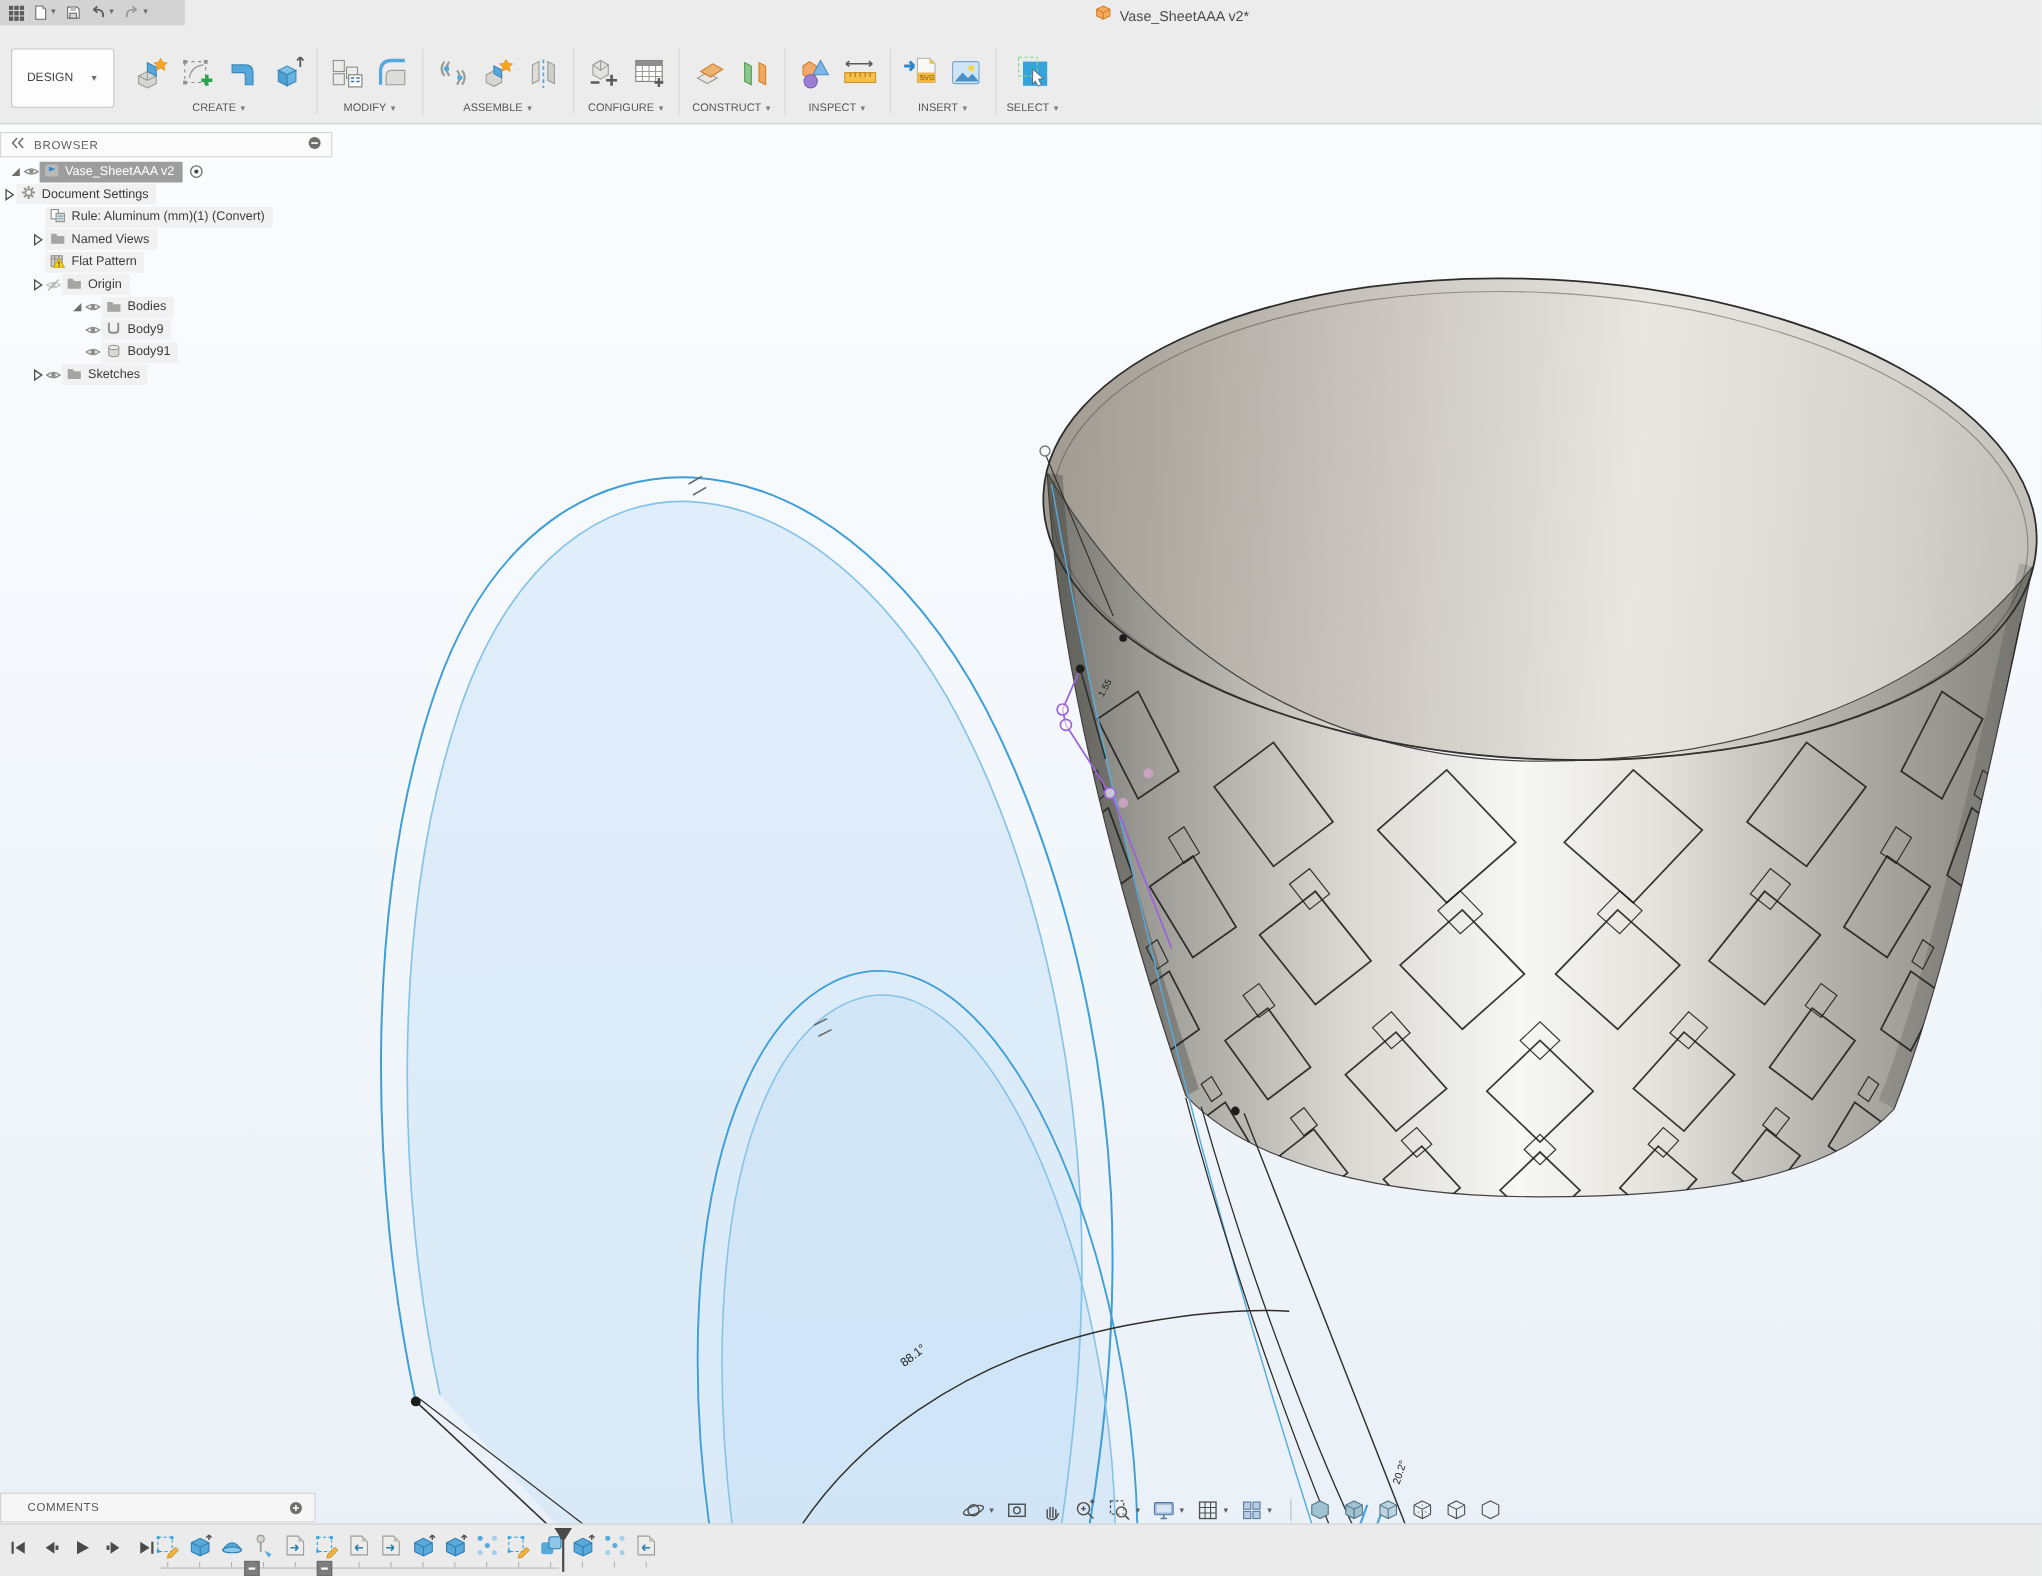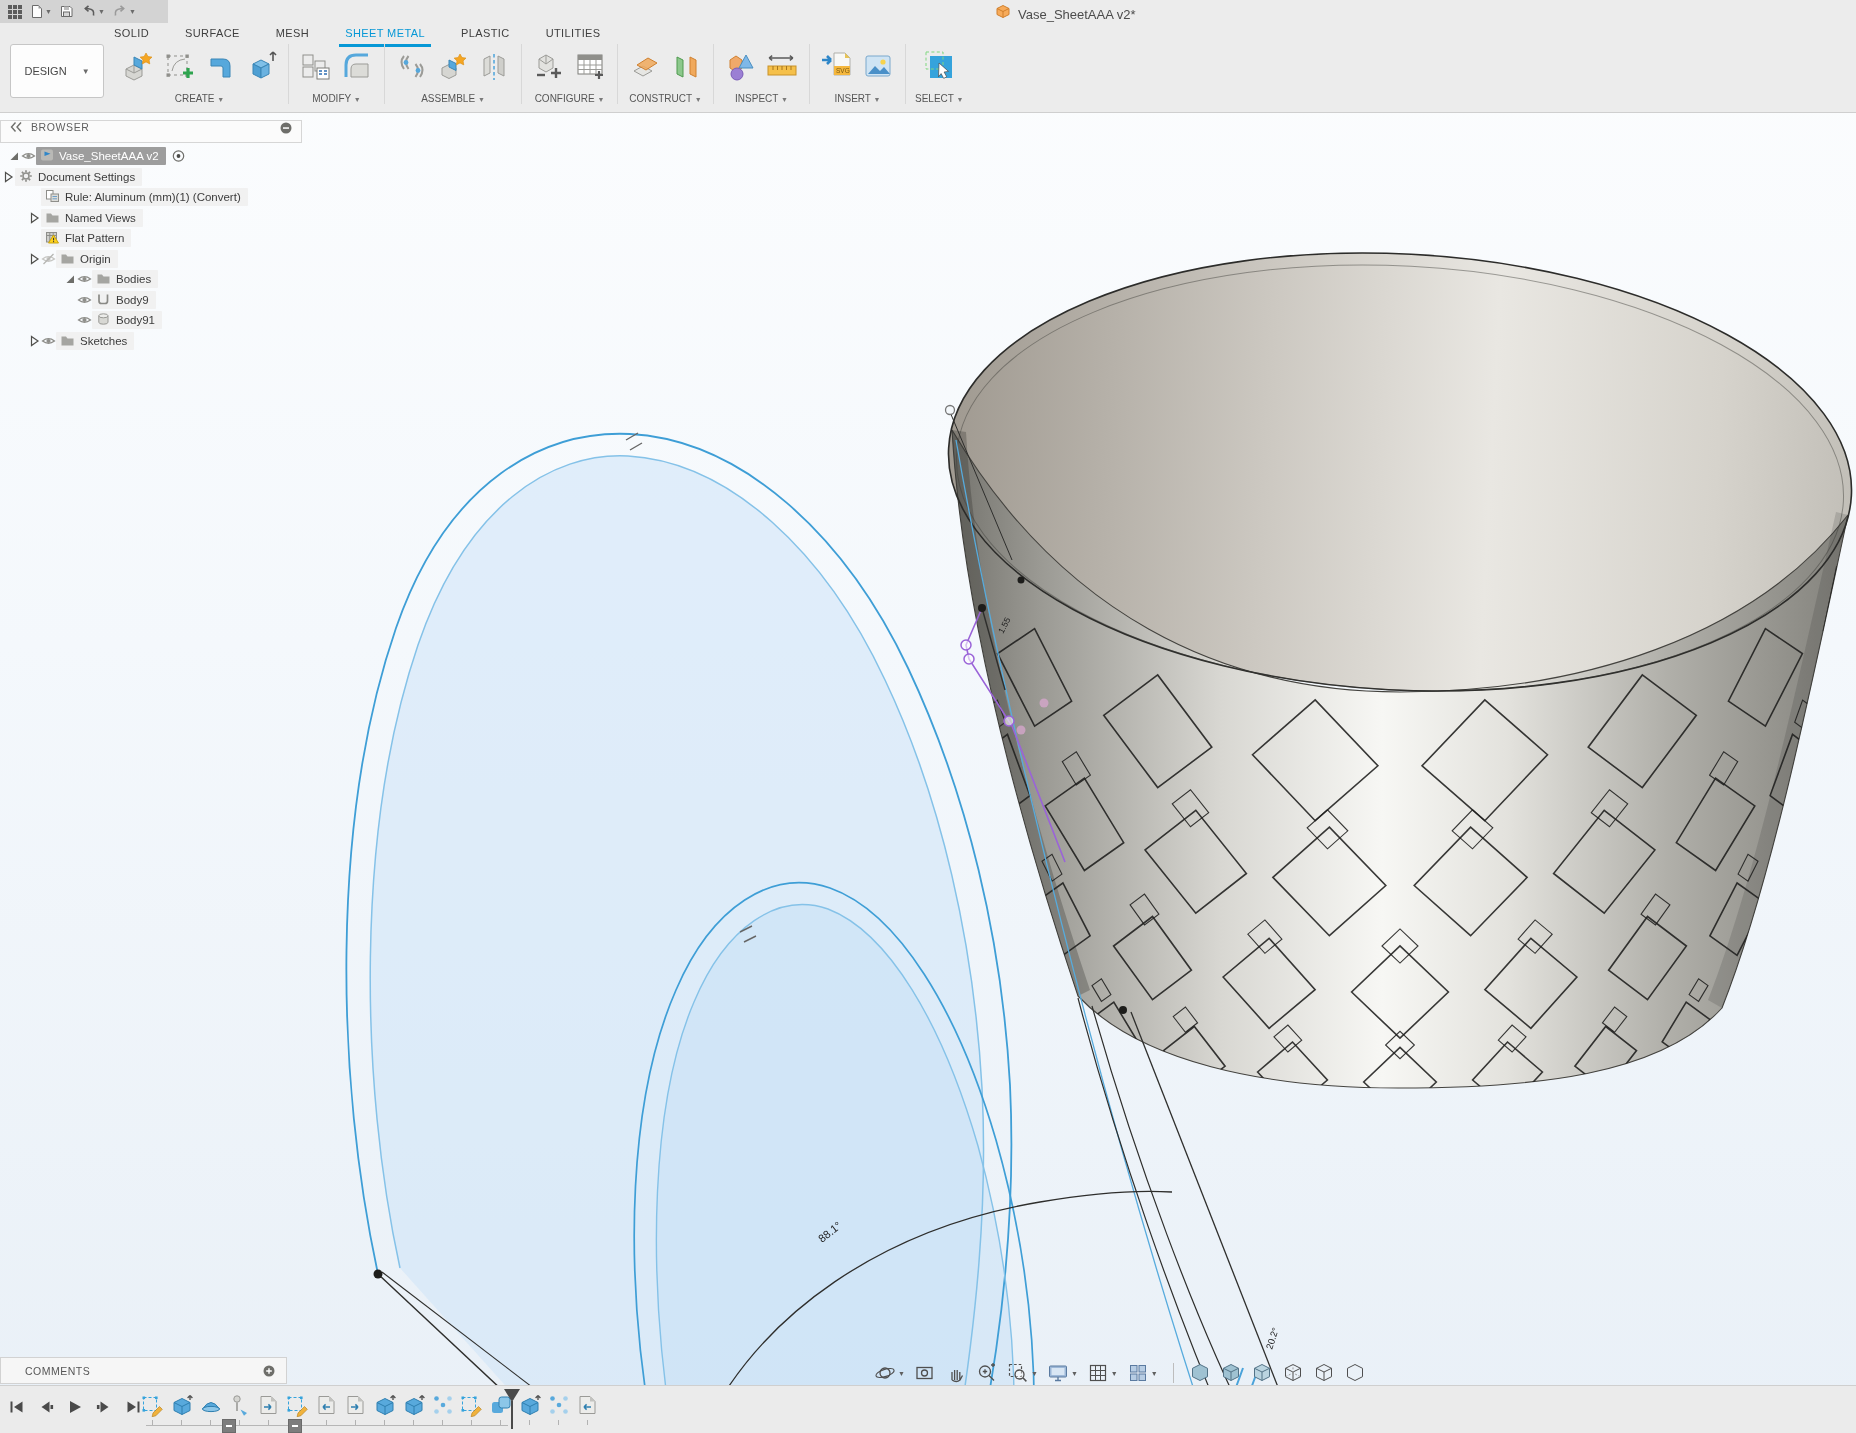--- a/index.html
+++ b/index.html
@@ -30,21 +30,21 @@
   .rgroup{display:flex;flex-direction:column;align-items:center;}
   .ricons{display:flex;gap:5px;height:46px;align-items:center;}
   .ricon{width:36px;height:40px;display:inline-flex;align-items:center;justify-content:center;}
   .rlabel{font-size:10px;color:#565656;margin-top:3px;white-space:nowrap;}
   .rlabel .caret{font-size:7px;color:#7a7a7a;}
   .rsep{width:1px;height:60px;background:#d8d8d8;margin:0 9px;}
 
   
   .browser{position:absolute;left:0;top:120px;width:302px;z-index:20;font-size:11.5px;color:#3c3c3c;}
   .bheader{height:21px;background:rgba(251,251,251,.95);border:1px solid #d6d6d6;
-    display:flex;align-items:flex-start;padding:0 8px;gap:8px;}
+    display:flex;align-items:center;padding:0 8px;gap:8px;}
   .bheader .btitle{font-size:10.5px;color:#5f5f5f;letter-spacing:.6px;flex:1;}
   .btree{padding-top:3px;}
   .brow{display:flex;align-items:center;height:20.5px;}
   .brow .slot{width:15px;display:inline-flex;justify-content:center;align-items:center;flex:none;}
   .brow .strip{display:inline-flex;align-items:center;gap:5px;background:rgba(240,240,240,.92);
     padding:1px 7px 1px 4px;border-radius:1px;}
   .brow.selected .strip{background:#9d9d9d;color:#fff;}
   .brow .after{margin-left:5px;display:inline-flex;}
 
   
@@ -318,28 +318,20 @@
           <span class="caret">▼</span>
         </span>
       </div>
     <div class="titlebar">
       <span id="title-cube"><svg width="16" height="16" viewBox="0 0 16 16" fill="none">
             <path d="M8 1.5 l6 3 v6 l-6 3 -6-3 v-6z" fill="#f7ab5a" stroke="#d07f2c"></path>
             <path d="M2 4.5 l6 3 6-3 M8 7.5 v6" stroke="#d07f2c" fill="none"></path>
           </svg></span>
       <span class="tt">Vase_SheetAAA v2*</span>
     </div>
-    <div class="tabs" id="tabs">
-        <span class="tab">SOLID</span>
-        <span class="tab">SURFACE</span>
-        <span class="tab">MESH</span>
-        <span class="tab active">SHEET METAL</span>
-        <span class="tab">PLASTIC</span>
-        <span class="tab">UTILITIES</span>
-      </div>
     <div class="ribbon">
       <div class="design-btn">
         <span>DESIGN</span>
         <span class="caret">▼</span>
       </div>
       <div id="rgroups" style="display:flex;align-items:flex-start;">
           <div class="rgroup">
             <div class="ricons">
               <span class="ricon">
                 <svg width="36" height="40" viewBox="0 0 36 40" fill="none">

